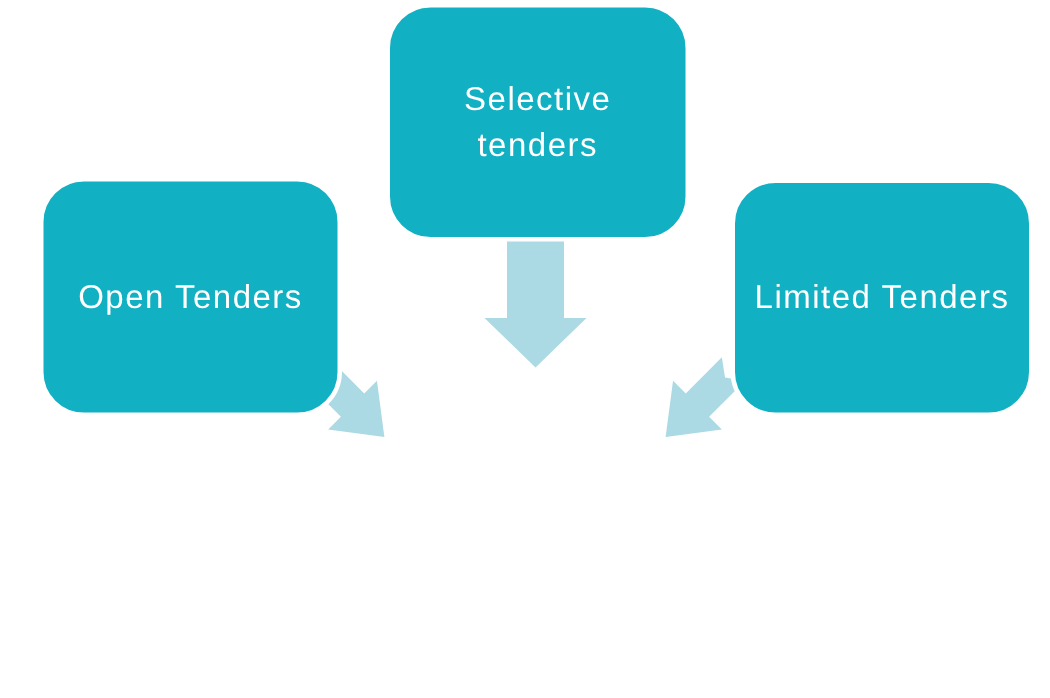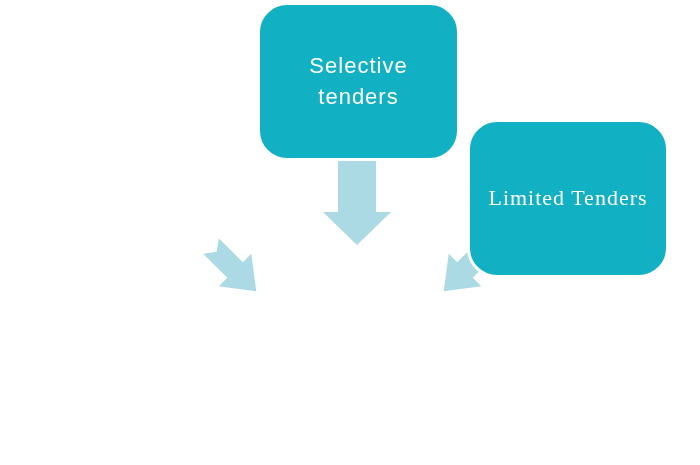--- a/index.html
+++ b/index.html
@@ -43,21 +43,21 @@
   .node .label {
     color: var(--label);
     font-size: 22px;
     font-weight: 400;
     letter-spacing: 1px;
     line-height: 1.4;
     white-space: pre-line;
   }
   #node-selective { left: 257px; top: 2px;   width: 203px; height: 159px; }
   #node-open      { left: 26px;  top: 118px; width: 202px; height: 160px; }
-  #node-limited   { left: 467px; top: 119px; width: 202px; height: 159px; font-family: Liberation Serif, serif; }
+  #node-limited   { left: 487px; top: 119px; width: 202px; height: 159px; }
   #node-center    { left: 256px; top: 254px; width: 206px; height: 206px; }
   .watermark {
     position: absolute;
     right: 5px;
     bottom: 6px;
     z-index: 2;
     font-size: 15px;
     font-weight: 700;
     letter-spacing: 0.3px;
     color: var(--wm);
@@ -79,20 +79,23 @@
     <g transform="translate(489,246) rotate(135)">
       <polygon points="0,-11 34,-11 34,-23 64,0 34,23 34,11 0,11 8,0" fill="#abdae4"></polygon>
     </g>
   </svg>
 
   <div class="node box" id="node-selective">
     <span class="label">Selective
 tenders</span>
   </div>
 
+  <div class="node box" id="node-open">
+    <span class="label">Open Tenders</span>
+  </div>
 
   <div class="node box" id="node-limited">
     <span class="label">Limited Tenders</span>
   </div>
 
 
 
 </div>
 
 </body></html>

